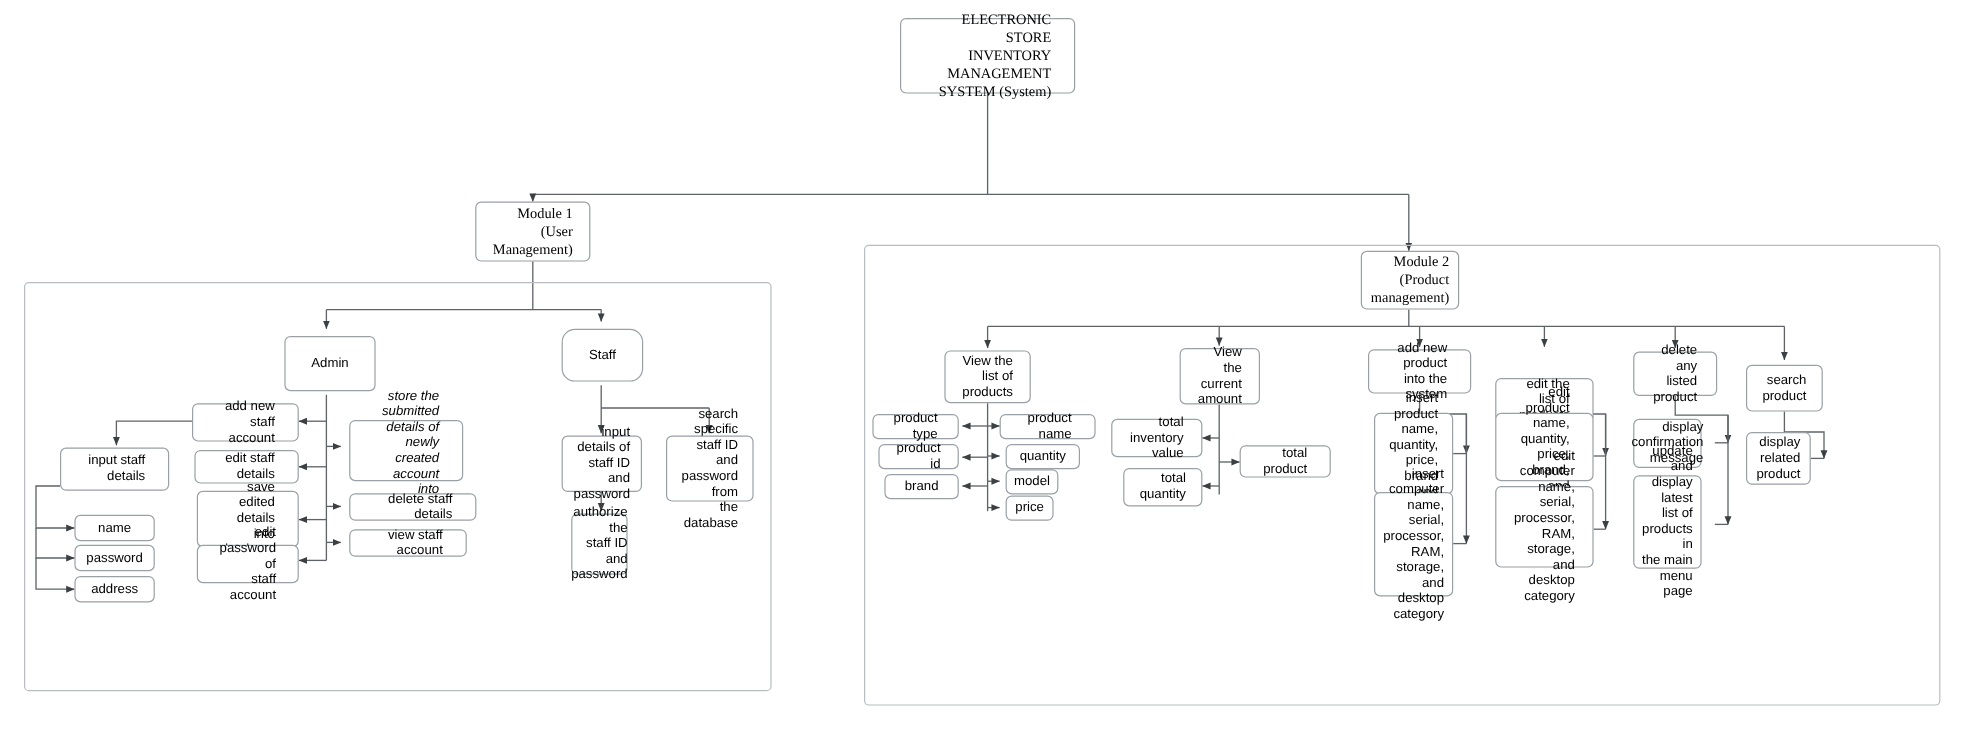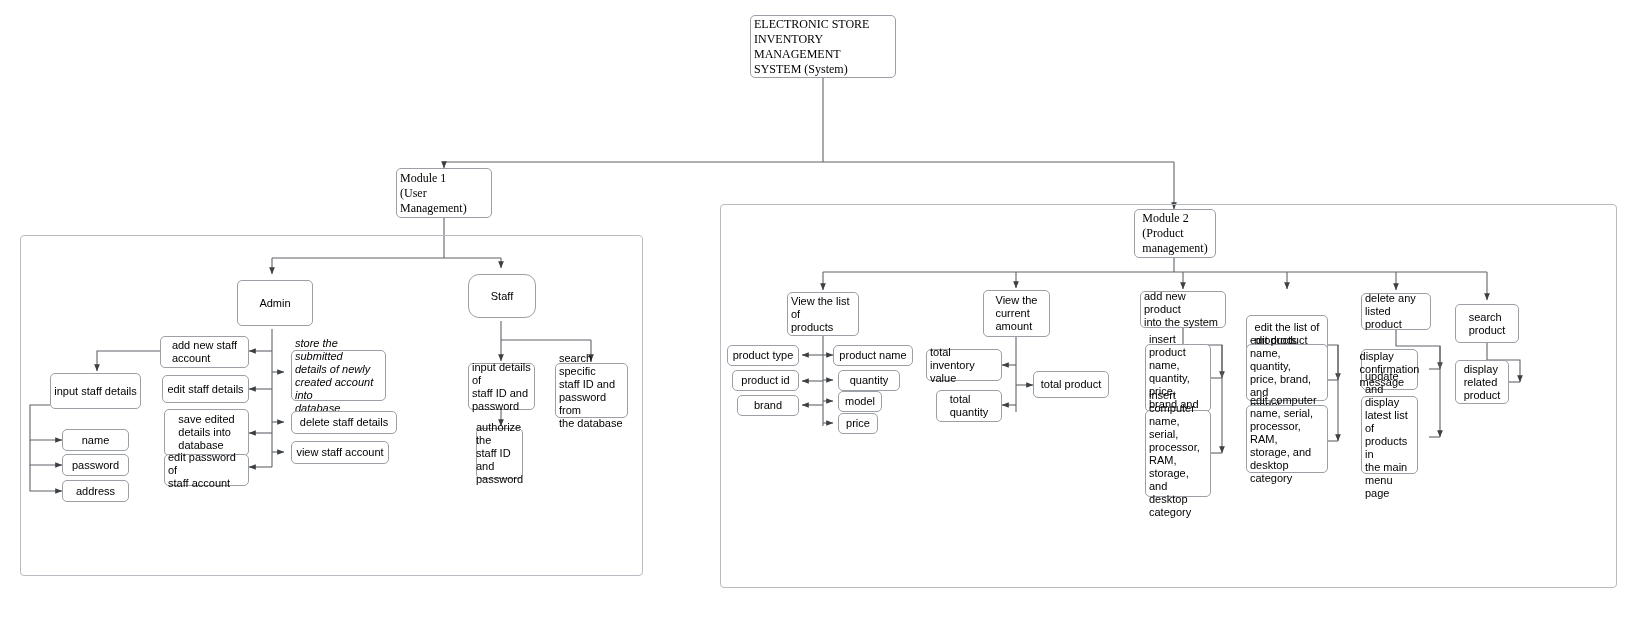--- a/index.html
+++ b/index.html
@@ -1,22 +1,22 @@
 <!DOCTYPE html>
 <html><head>
 <meta charset="utf-8">
 <style>
   html,body{margin:0;padding:0;background:#ffffff;}
   body{width:1637px;height:620px;position:relative;overflow:hidden;
        font-family:"Liberation Sans",sans-serif;color:#000;}
   #canvas{position:absolute;left:0;top:0;width:1637px;height:620px;}
   svg.wires{position:absolute;left:0;top:0;width:1637px;height:620px;overflow:visible;}
   .node{position:absolute;box-sizing:border-box;border:1px solid #9aa0a6;border-radius:5px;
-        background:#fff;display:flex;align-items:center;justify-content:center;text-align:left;
-        font-size:11px;line-height:13px;padding:2px 3px;}
+        background:#fff;display:flex;align-items:center;justify-content:center;text-align:right;
+        font-size:11px;line-height:13px;padding:2px 19px;}
   .node.serif{font-family:"Liberation Serif",serif;font-size:12px;line-height:15px;}
   .node .t{display:block;white-space:pre-line;}
   .container{position:absolute;box-sizing:border-box;border:1px solid #b8bcc2;border-radius:4px;
              background:transparent;}
 </style>
 </head>
 <body>
 
 <div id="canvas">
 

